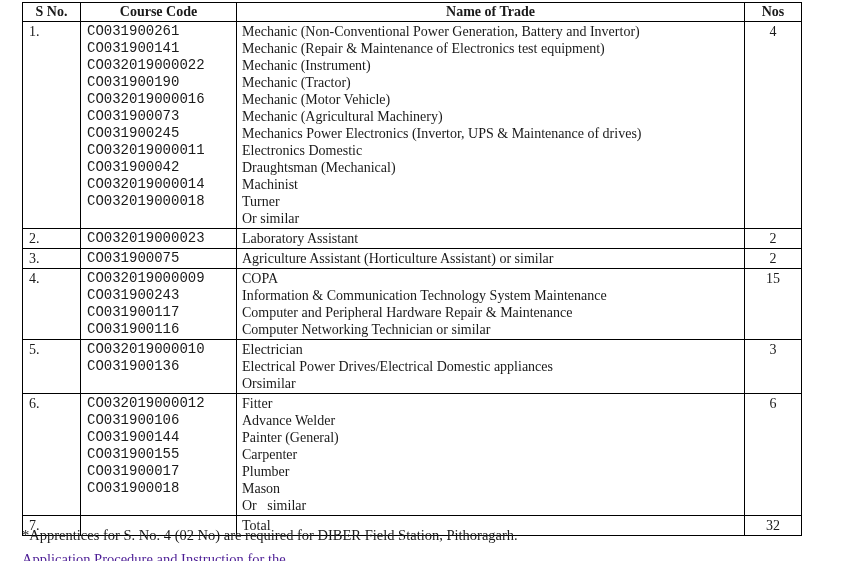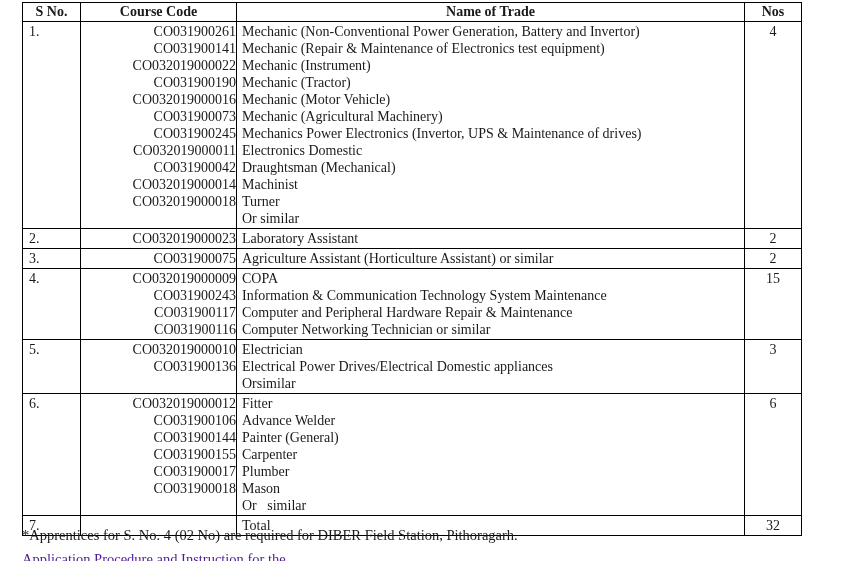--- a/index.html
+++ b/index.html
@@ -50,22 +50,23 @@
   col.c-code  { width: 156px; }
   col.c-trade { width: 508px; }
   col.c-nos   { width: 57px; }
 
   td.sno {
     padding: 1px 0 1px 6px;
     text-align: left;
   }
   td.code {
     padding: 1px 0 1px 6px;
-    text-align: right;
+    text-align: left;
     white-space: nowrap;
+    font-family: Liberation Mono, monospace;
   }
   td.trade {
     padding: 1px 0 1px 5px;
     text-align: left;
   }
   td.nos {
     padding: 1px 0 1px 0;
     text-align: center;
   }
 

